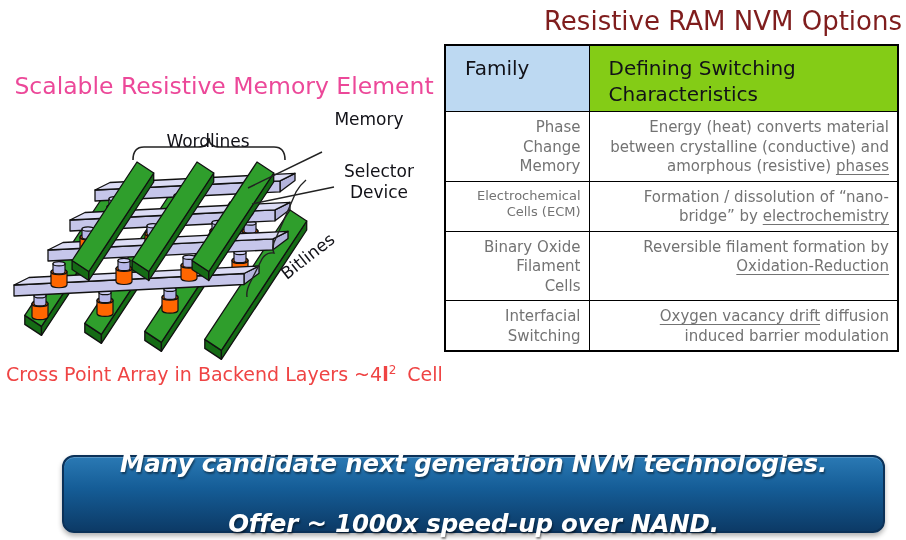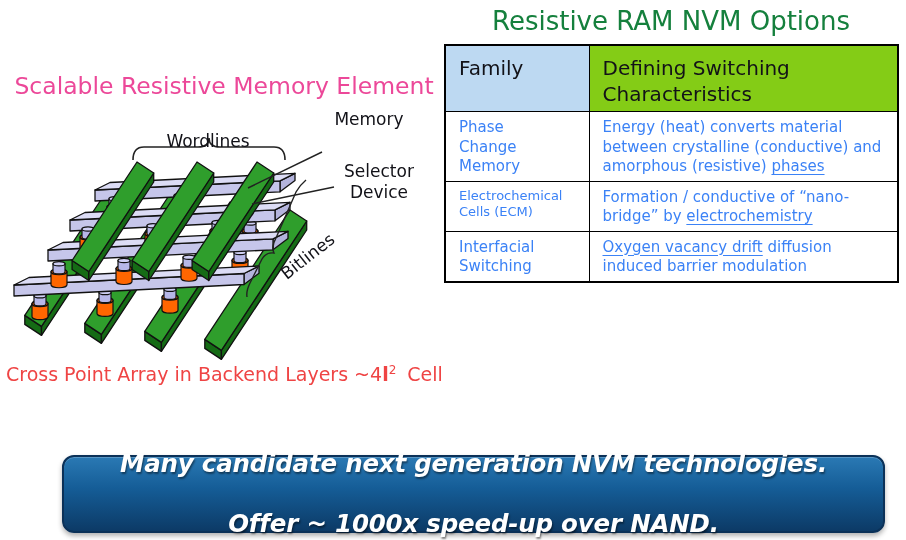--- a/index.html
+++ b/index.html
@@ -1,21 +1,21 @@
 <!DOCTYPE html>
 <html><head>
 <meta charset="utf-8">
 <style>
   html,body{margin:0;padding:0;background:#ffffff;}
   .slide{position:relative;width:906px;height:540px;background:#ffffff;overflow:hidden;
          font-family:"DejaVu Sans","Liberation Sans",sans-serif;color:#151515;}
   .abs{position:absolute;}
 
   
-  .right-title{left:440px;top:6px;width:462px;text-align:center;font-size:26px;color:#15803d;}
+  .right-title{left:440px;top:6px;width:462px;text-align:right;font-size:26px;color:#7f1d1d;}
   .left-heading{left:4px;top:72px;width:440px;text-align:center;font-size:23.5px;color:#ec4899;}
 
   
   .dlabel{font-size:17px;color:#121218;text-align:center;line-height:1.25;}
   .lbl-wordlines{left:158px;top:110px;width:100px;margin-top:21px;}
   .lbl-memory{left:320px;top:109px;width:98px;}
   .lbl-selector{left:334px;top:161px;width:90px;}
   .lbl-bitlines{left:266px;top:246px;width:84px;transform:rotate(-38deg);transform-origin:center;}
 
   .diagram-svg{left:0;top:120px;}
@@ -23,25 +23,25 @@
   .caption{left:6px;top:363px;width:438px;font-size:19px;color:#ef4444;white-space:nowrap;}
   .caption b{font-weight:bold;}
   .caption sup{font-size:12px;margin-right:5px;}
 
   
   .nvm-table-wrap{left:444px;top:44px;}
   table.nvm{border-collapse:collapse;table-layout:fixed;width:453px;background:#fff;}
   table.nvm col.c1{width:144px;}
   table.nvm col.c2{width:309px;}
   table.nvm th, table.nvm td{border:1.6px solid #000;vertical-align:top;text-align:left;
-      padding:6px 8px 4px 13px;}
+      padding:6px 8px 4px 19px;}
   table.nvm{border:2.5px solid #000;}
   table.nvm th{background:#bdd9f2;font-size:20px;font-weight:normal;color:#121218;
       height:52px;padding-top:9px;line-height:1.3;}
-  table.nvm td{font-size:15px;line-height:1.3;color:#3b82f6;}
+  table.nvm td{font-size:15px;line-height:1.3;color:#737373;text-align:right;}
   td.family{white-space:pre-line;}
   td.family.small{font-size:13px;}
   tr.r1 td{height:48px;} tr.r2 td{height:72px;} tr.r3 td{height:34px;}
   tr.r4 td{height:52px;} tr.r5 td{height:30px;}
   .useg{text-decoration:underline;text-underline-offset:2.5px;}
 
   
   .banner{left:62px;top:455px;width:823px;height:78px;border-radius:12px;
       border:2px solid #0b3158;box-sizing:border-box;
       box-shadow:0 3px 5px rgba(0,0,0,0.30), inset 0 1px 0 rgba(255,255,255,0.22);
@@ -195,21 +195,27 @@
       <tbody id="nvm-body">
           <tr class="r1">
             <td class="family">Phase
 Change
 Memory</td>
             <td><span>Energy (heat) converts material between crystalline (conductive) and amorphous (resistive) </span><span class="useg">phases</span></td>
           </tr>
           <tr class="r3">
             <td class="family small">Electrochemical
 Cells (ECM)</td>
-            <td><span>Formation / conductive of “nano-bridge” by </span><span class="useg">electrochemistry</span></td>
+            <td><span>Formation / dissolution of “nano-bridge” by </span><span class="useg">electrochemistry</span></td>
+          </tr>
+          <tr class="r4">
+            <td class="family">Binary Oxide
+Filament
+Cells</td>
+            <td><span>Reversible filament formation by </span><span class="useg">Oxidation-Reduction</span></td>
           </tr>
           <tr class="r5">
             <td class="family">Interfacial
 Switching</td>
             <td><span class="useg">Oxygen vacancy drift</span><span> diffusion induced barrier modulation</span></td>
           </tr>
         </tbody>
     </table>
   </div>
 

